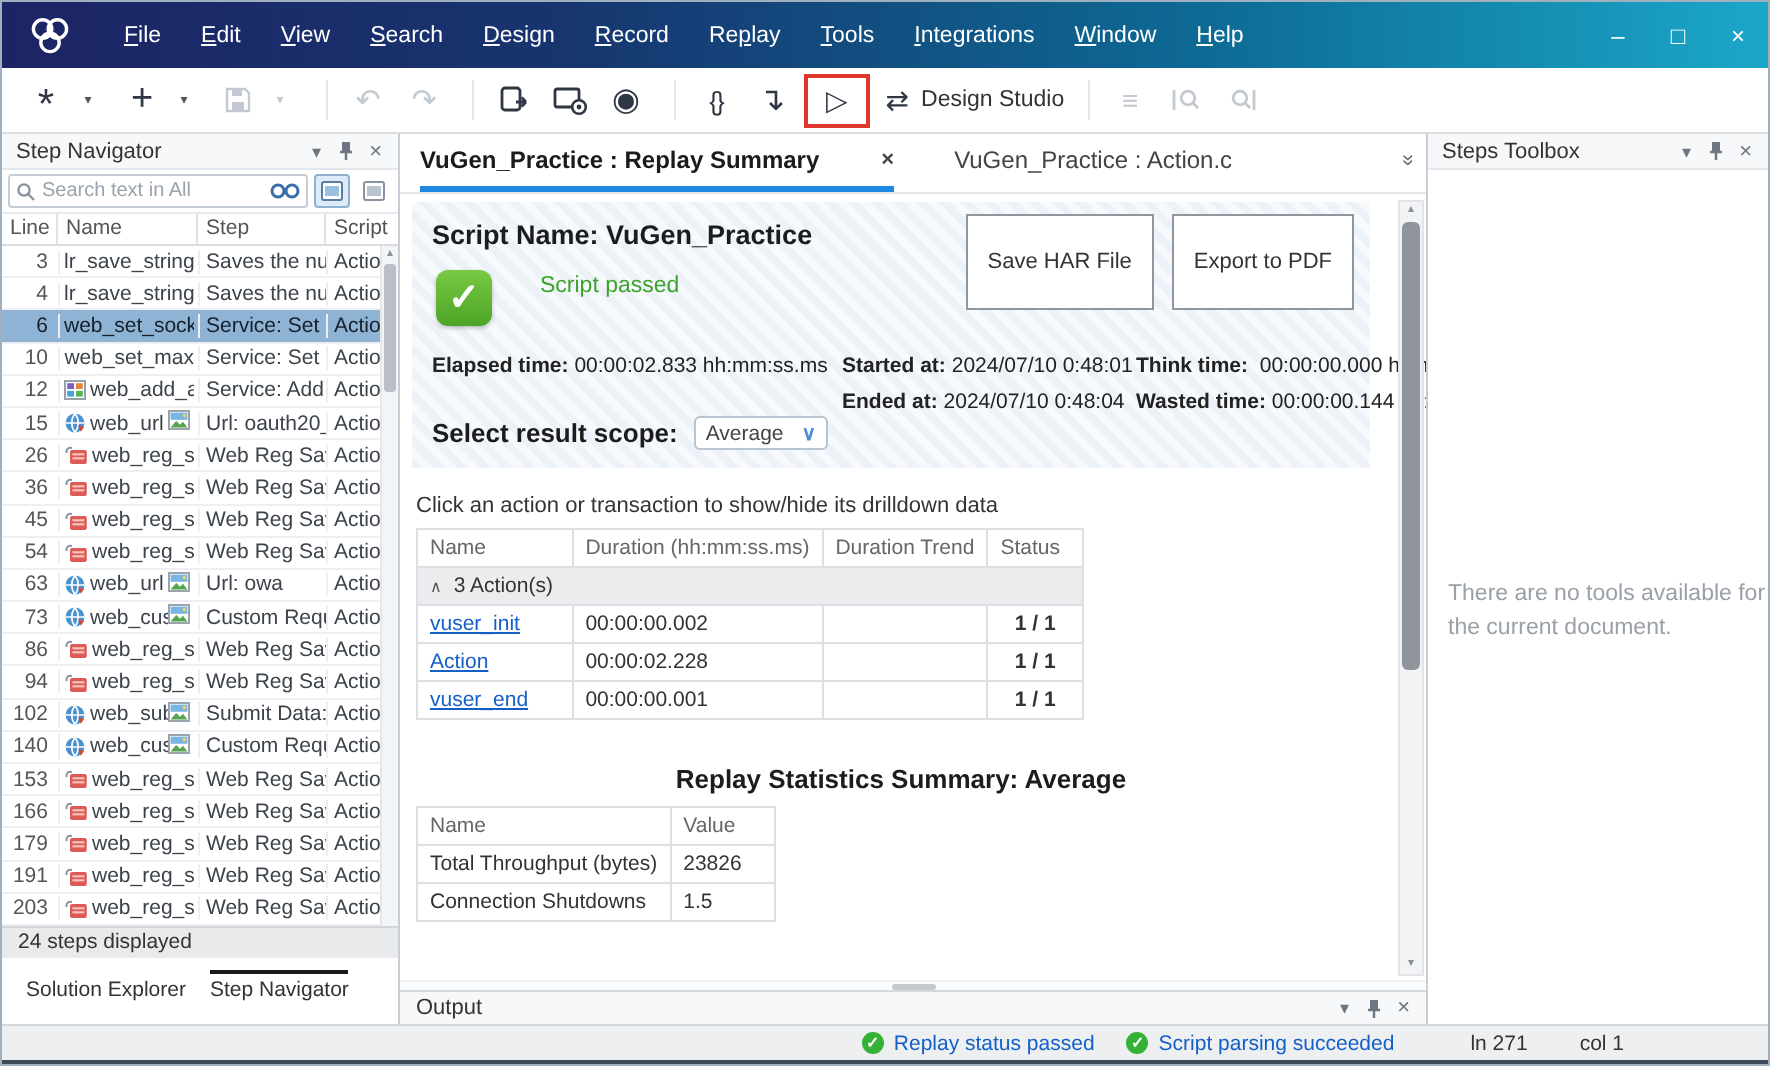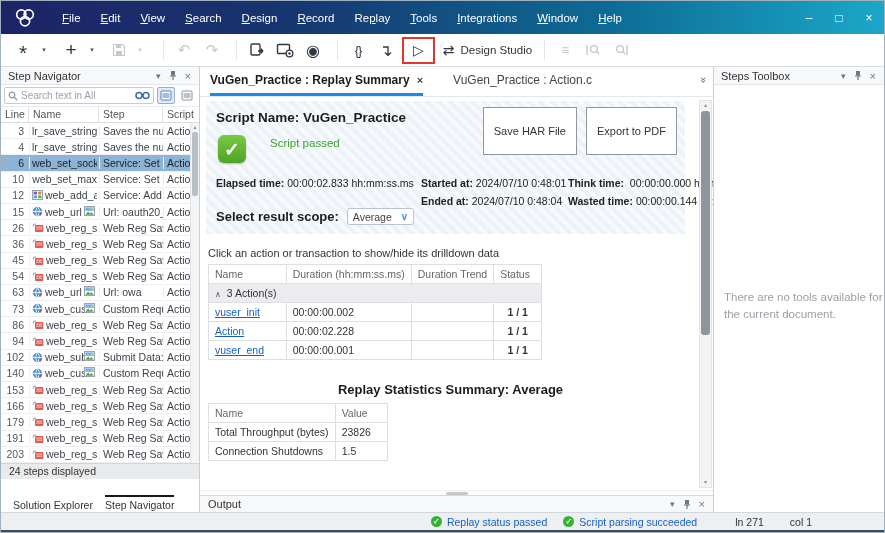--- a/index.html
+++ b/index.html
@@ -58,30 +58,30 @@
   .c-name.no-icon{justify-content:flex-end;}
   .c-name svg{flex:0 0 auto;margin-right:2px;}
   .c-name .trail{margin-left:auto;margin-right:0;}
   .c-step{width:64px;overflow:hidden;white-space:nowrap;padding:0 3px;border-left:1px solid #efeff3;}
   .c-script{flex:1;overflow:hidden;white-space:nowrap;padding:0 3px;border-left:1px solid #efeff3;}
   .nav-vscroll{position:absolute;right:0;top:0;bottom:0;width:9px;background:#f3f4f6;border-left:1px solid #e4e6ea;}
   .nav-vscroll .arr{display:block;text-align:center;font-size:6px;color:#8a9099;line-height:8px;}
   .nav-thumb{position:absolute;left:1px;right:1px;top:9px;height:64px;background:#b9bfc7;border-radius:2px;}
   .nav-footer{height:16px;background:#e9eaeb;border-top:1px solid #d2d5d9;font-size:10.5px;color:#333;
               padding:1px 0 0 8px;}
-  .left-tabs{height:33px;background:#fff;display:flex;align-items:flex-start;padding-top:16px;font-size:10.5px;color:#333;}
+  .left-tabs{height:33px;background:#fff;display:flex;align-items:flex-start;padding-top:6px;font-size:10.5px;color:#333;}
   .left-tab{margin-left:12px;padding-top:4px;}
   .left-tab.active{border-top:2px solid #1a1a1a;padding-top:2px;}
 
   
   .main-panel{left:199px;top:66px;width:514px;height:445px;background:#fff;border-right:1px solid #c9ced6;
               display:flex;flex-direction:column;}
   .tabstrip{height:30px;display:flex;align-items:stretch;padding-left:10px;position:relative;
             border-bottom:1px solid #e3e6ea;background:#fff;}
-  .doc-tab{display:inline-flex;align-items:center;font-size:12px;color:#444;margin-right:30px;border-bottom:3px solid transparent;}
+  .doc-tab{display:inline-flex;align-items:center;font-size:12px;color:#444;margin-right:30px;border-bottom:3px solid transparent;gap:24px;}
   .doc-tab.active{font-weight:bold;color:#1b1b1b;border-bottom-color:#1e88e5;}
   .doc-tab .closex{margin-left:7px;font-size:11px;color:#444;}
   .tab-overflow{position:absolute;right:6px;top:7px;color:#666;font-size:11px;transform:rotate(90deg);}
 
   .main-content{flex:1;position:relative;overflow:hidden;background:#fff;padding:4px 20px 0 6px;}
   .main-vscroll{position:absolute;right:1px;top:3px;bottom:2px;width:13px;background:#f2f3f5;border:1px solid #e2e4e8;}
   .main-vscroll .arr{display:block;text-align:center;font-size:6px;color:#8a9099;line-height:9px;}
   .main-thumb{position:absolute;left:1px;right:1px;top:10px;height:224px;background:#8f959d;border-radius:3px;}
 
   .summary-block{position:relative;height:133px;margin-right:8px;

